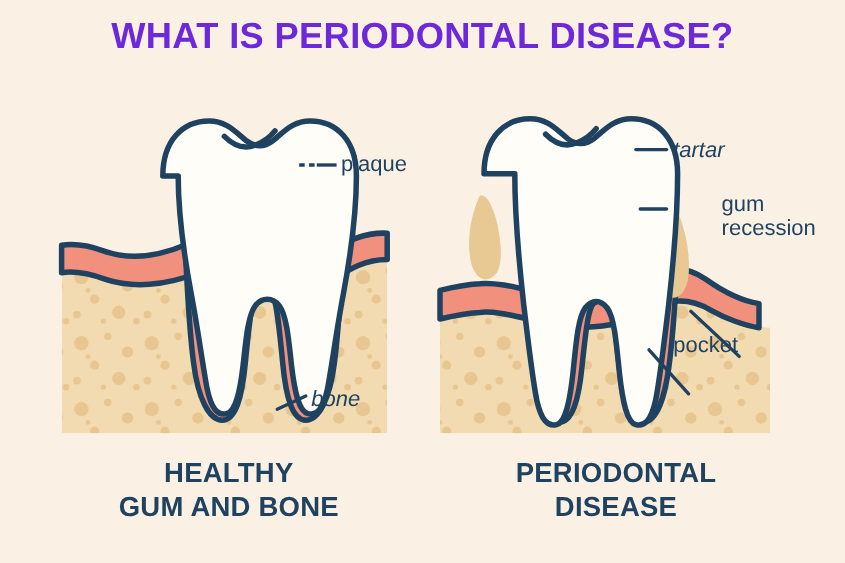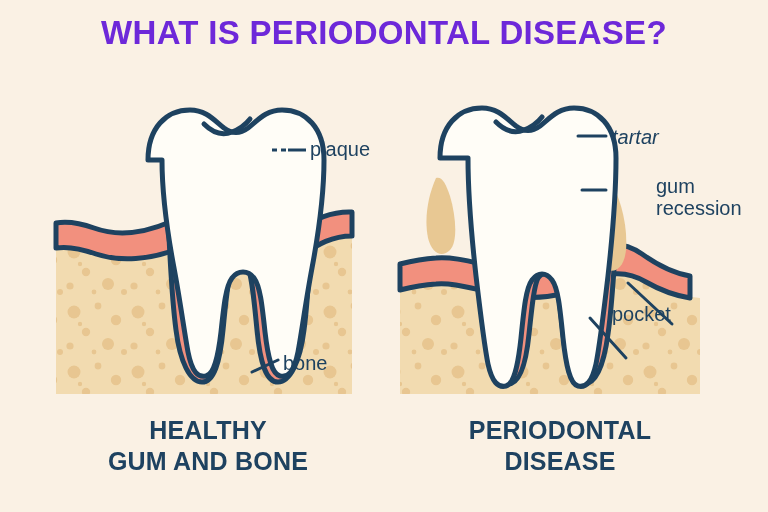--- a/index.html
+++ b/index.html
@@ -30,21 +30,21 @@
   #cap-left{left:48px;top:415px;width:320px;}
   #cap-right{left:400px;top:415px;width:320px;}
 
   .lbl{
     position:absolute;
     font-size:20px;color:#1e4260;
     line-height:1.12;
     white-space:pre;
   }
   #lbl-plaque{left:310px;top:138px;}
-  #lbl-bone{left:283px;top:352px;}
+  #lbl-bone{left:283px;top:352px;font-style:italic;}
   #lbl-tartar{left:612px;top:126px;font-style:italic;}
   #lbl-gumrec{left:616px;top:175px;margin-left:40px;}
   #lbl-pocket{left:612px;top:303px;}
   #lbl-boneloss{left:585px;top:351px;}
 </style>
 </head>
 <body>
 
 <div id="stage">
 

